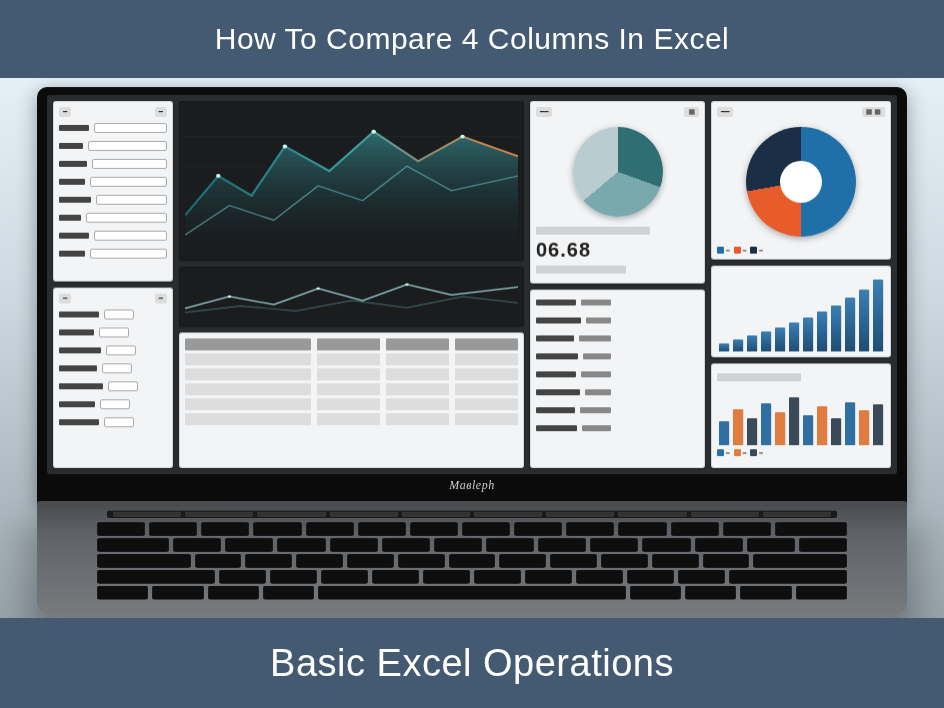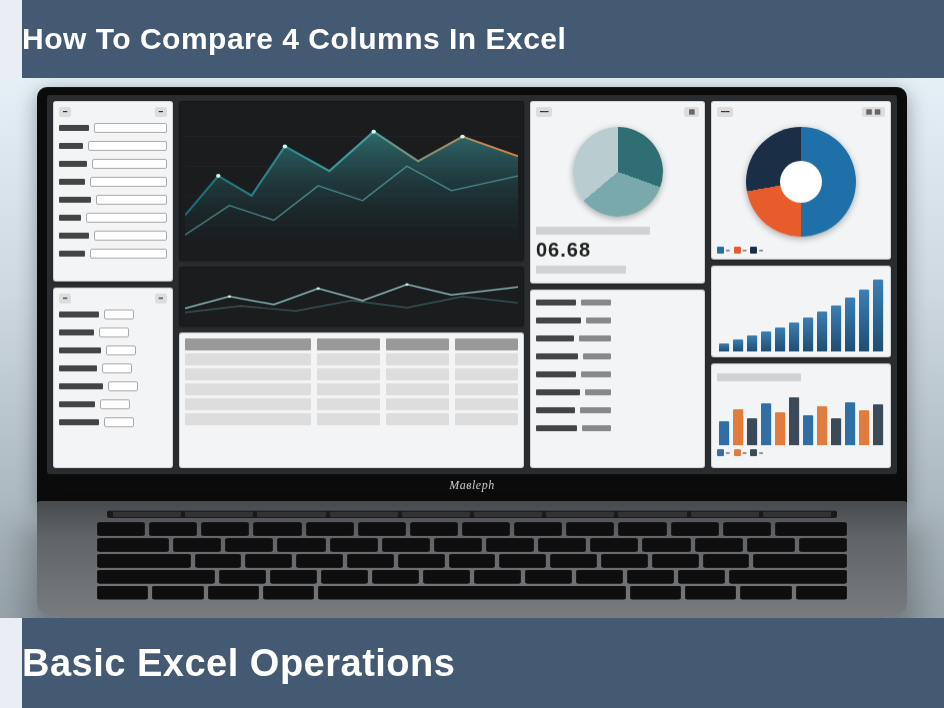--- a/index.html
+++ b/index.html
@@ -6,24 +6,23 @@
   body {
     width: 944px;
     height: 708px;
     font-family: 'Segoe UI', Arial, sans-serif;
     background: #e8eef3;
     overflow: hidden;
   }
   .banner {
     background: #445a73;
     color: #fff;
-    text-align: left;
-    font-weight: 700;
+    text-align: center;
+    font-weight: 400;
     letter-spacing: 0.5px;
-    margin-left: 22px;
   }
   .top-banner {
     height: 78px;
     font-size: 30px;
     line-height: 78px;
   }
   .bottom-banner {
     height: 90px;
     font-size: 38px;
     line-height: 90px;

